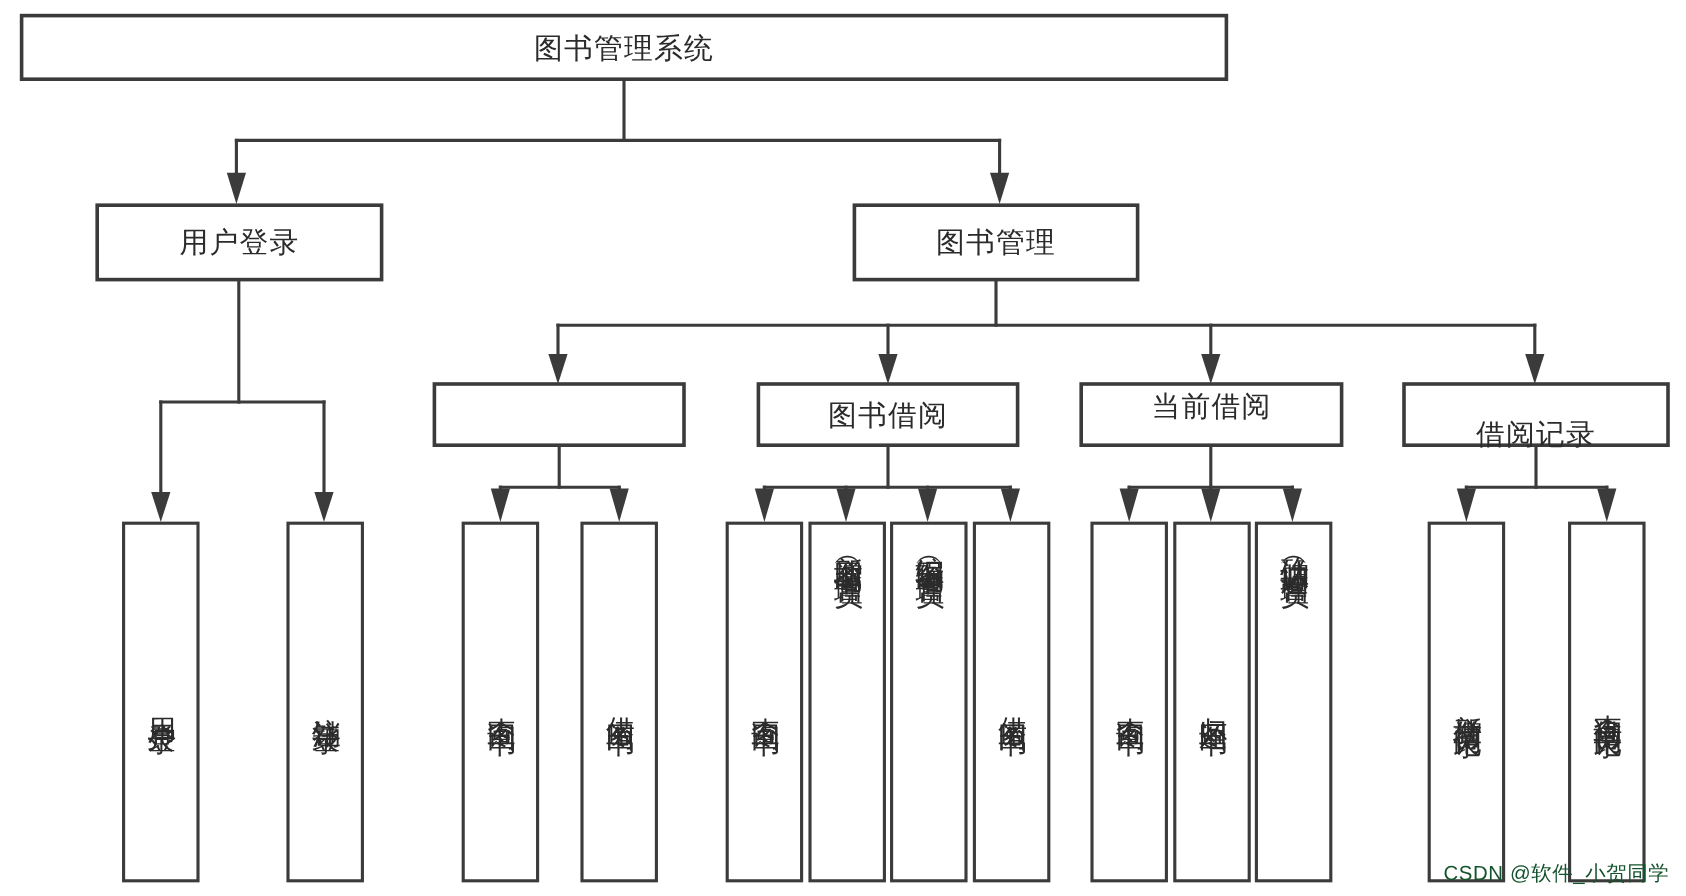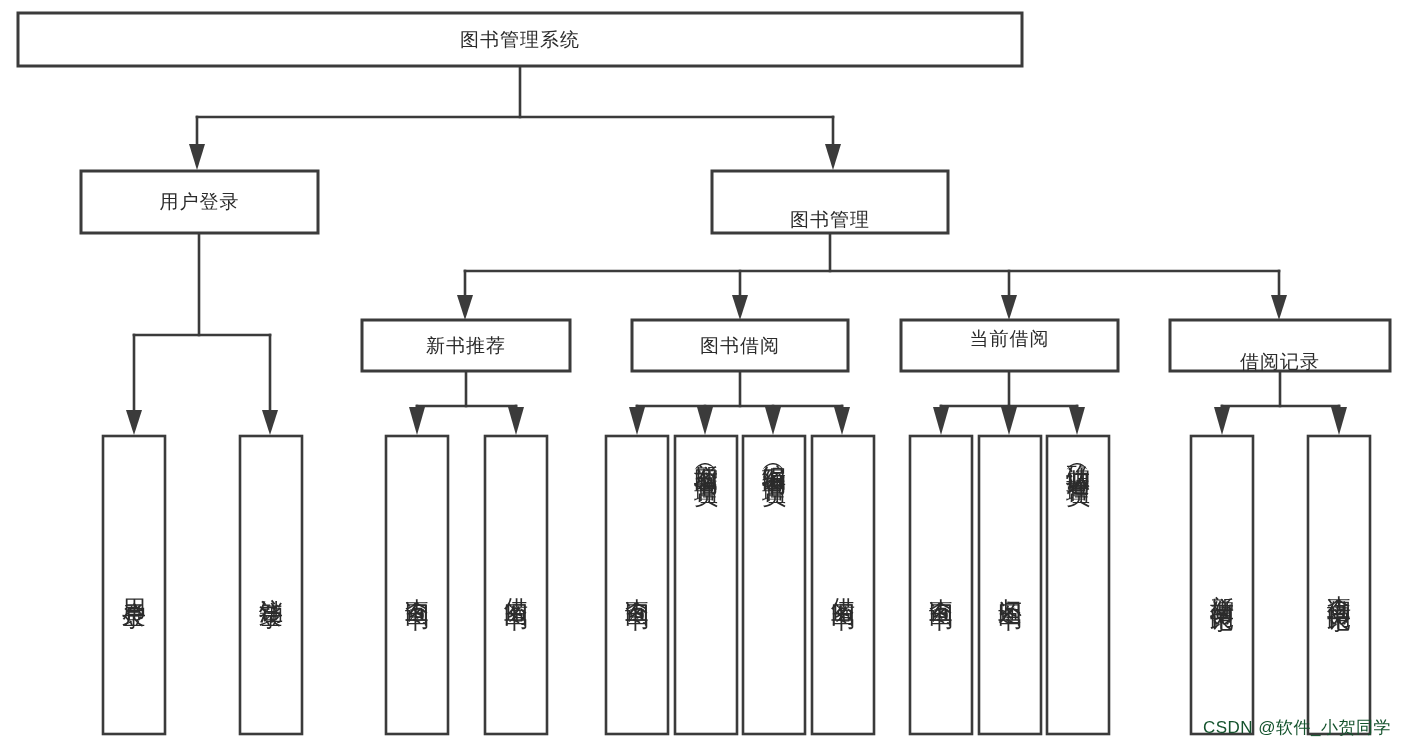--- a/index.html
+++ b/index.html
@@ -77,21 +77,21 @@
   }
   .hlabel-wrap {
     position: absolute;
     display: flex;
     align-items: center;
     justify-content: center;
     pointer-events: none;
   }
   .hlabel {
     font-family: "Liberation Sans", "DejaVu Sans", sans-serif;
-    font-size: 19px;
+    font-size: 24px;
     color: #2b2b2b;
     letter-spacing: 1px;
     white-space: nowrap;
   }
 </style>
 </head>
 <body>
 
 <div id="diagram-root">
 
@@ -201,27 +201,24 @@
   </svg>
 
   <div class="hlabel-wrap" style="left:18px; top:13px; width:1004px; height:53px;">
     <span class="hlabel">图书管理系统</span>
   </div>
 
   <div class="hlabel-wrap" style="left:81px; top:171px; width:237px; height:62px;">
     <span class="hlabel">用户登录</span>
   </div>
 
-  <div class="hlabel-wrap" style="left:712px; top:171px; width:236px; height:62px;align-items:flex-end;">
+  <div class="hlabel-wrap" style="left:712px; top:171px; width:236px; height:62px;">
     <span class="hlabel">图书管理</span>
   </div>
 
-  <div class="hlabel-wrap" style="left:362px; top:320px; width:208px; height:51px;">
-    <span class="hlabel">新书推荐</span>
-  </div>
 
   <div class="hlabel-wrap" style="left:632px; top:320px; width:216px; height:51px;">
     <span class="hlabel">图书借阅</span>
   </div>
 
   <div class="hlabel-wrap" style="left:901px; top:320px; width:217px; height:38px;">
     <span class="hlabel">当前借阅</span>
   </div>
 
   <div class="hlabel-wrap" style="left:1170px; top:320px; width:220px; height:51px;margin-top:16px;">

